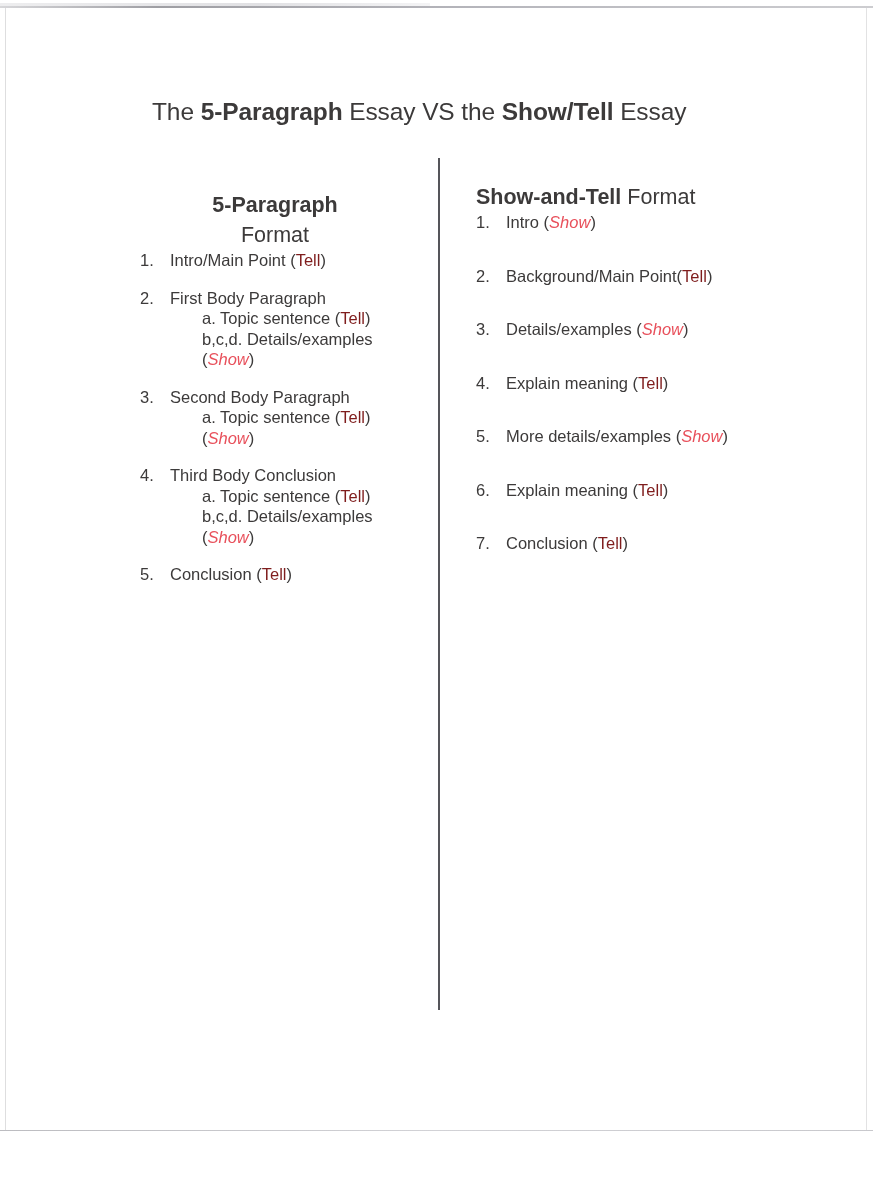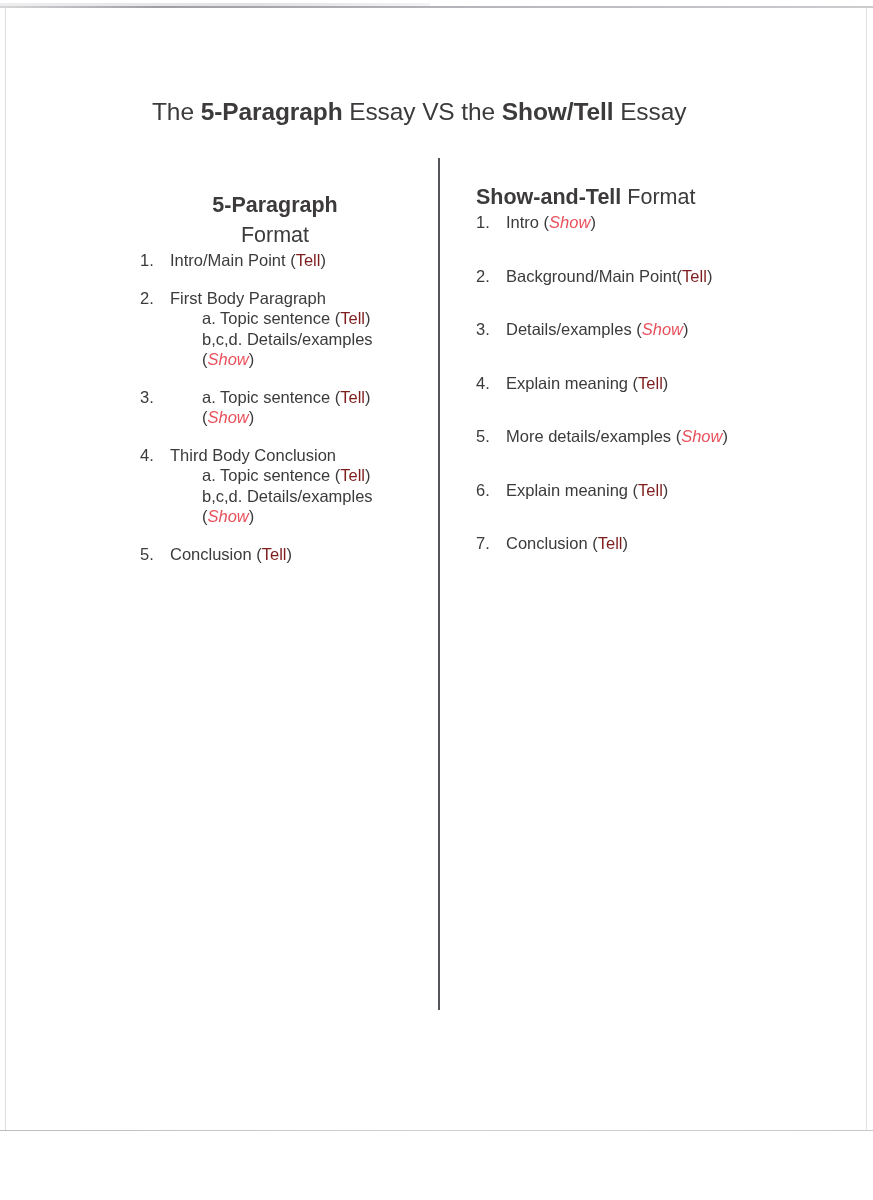--- a/index.html
+++ b/index.html
@@ -179,20 +179,21 @@
         </li>
         <li>
           <span class="num">2.</span>
           <span class="body-text">First Body Paragraph</span>
           <span class="sub"><span class="sublabel">a. </span>Topic sentence <span class="paren">(</span><span class="tell">Tell</span><span class="paren">)</span></span>
           <span class="sub"><span class="sublabel">b,c,d. </span>Details/examples</span>
           <span class="sub"><span class="paren">(</span><span class="show">Show</span><span class="paren">)</span></span>
         </li>
         <li>
           <span class="num">3.</span>
+          <span class="body-text">Second Body Paragraph</span>
           <span class="sub"><span class="sublabel">a. </span>Topic sentence <span class="paren">(</span><span class="tell">Tell</span><span class="paren">)</span></span>
           <span class="sub"><span class="paren">(</span><span class="show">Show</span><span class="paren">)</span></span>
         </li>
         <li>
           <span class="num">4.</span>
           <span class="body-text">Third Body Conclusion</span>
           <span class="sub"><span class="sublabel">a. </span>Topic sentence <span class="paren">(</span><span class="tell">Tell</span><span class="paren">)</span></span>
           <span class="sub"><span class="sublabel">b,c,d. </span>Details/examples</span>
           <span class="sub"><span class="paren">(</span><span class="show">Show</span><span class="paren">)</span></span>
         </li>

